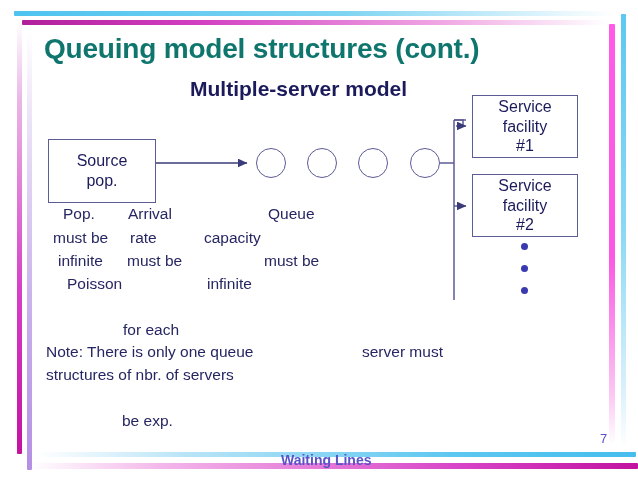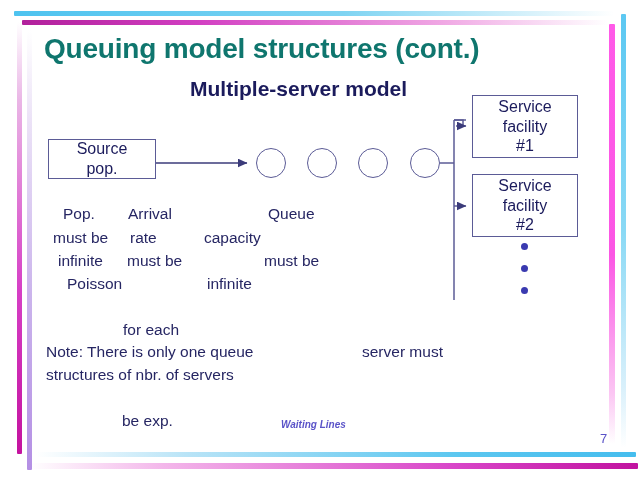--- a/index.html
+++ b/index.html
@@ -82,24 +82,23 @@
 
   .txt {
     position: absolute;
     color: #262663;
     font-size: 15.5px;
     white-space: nowrap;
   }
 
   .footer-note {
     position: absolute;
-    left: 281px; top: 419px;
-    font-size: 10px;
+    left: 281px; top: 452px;
+    font-size: 14px;
     font-weight: bold;
-    font-style: italic;
     color: #5a53c8;
     white-space: nowrap;
   }
   .page-num {
     position: absolute;
     left: 600px; top: 431px;
     font-size: 13px;
     color: #5a53c8;
     white-space: nowrap;
   }
@@ -112,21 +111,21 @@
     color: #1b1b5c;
     font-size: 16px;
     text-align: center;
     line-height: 1.22;
     display: flex;
     flex-direction: column;
     align-items: center;
     justify-content: center;
     box-sizing: border-box;
   }
-  #source-pop-box { left: 48px; top: 139px; width: 108px; height: 40px; }
+  #source-pop-box { left: 48px; top: 139px; width: 108px; height: 64px; }
   #svc1-box { left: 472px; top: 95px; width: 106px; height: 63px; }
   #svc2-box { left: 472px; top: 174px; width: 106px; height: 63px; }
 
   .circle {
     position: absolute;
     width: 30px; height: 30px;
     border: 1.4px solid #5b5b96;
     border-radius: 50%;
     background: #ffffff;
     box-sizing: border-box;

